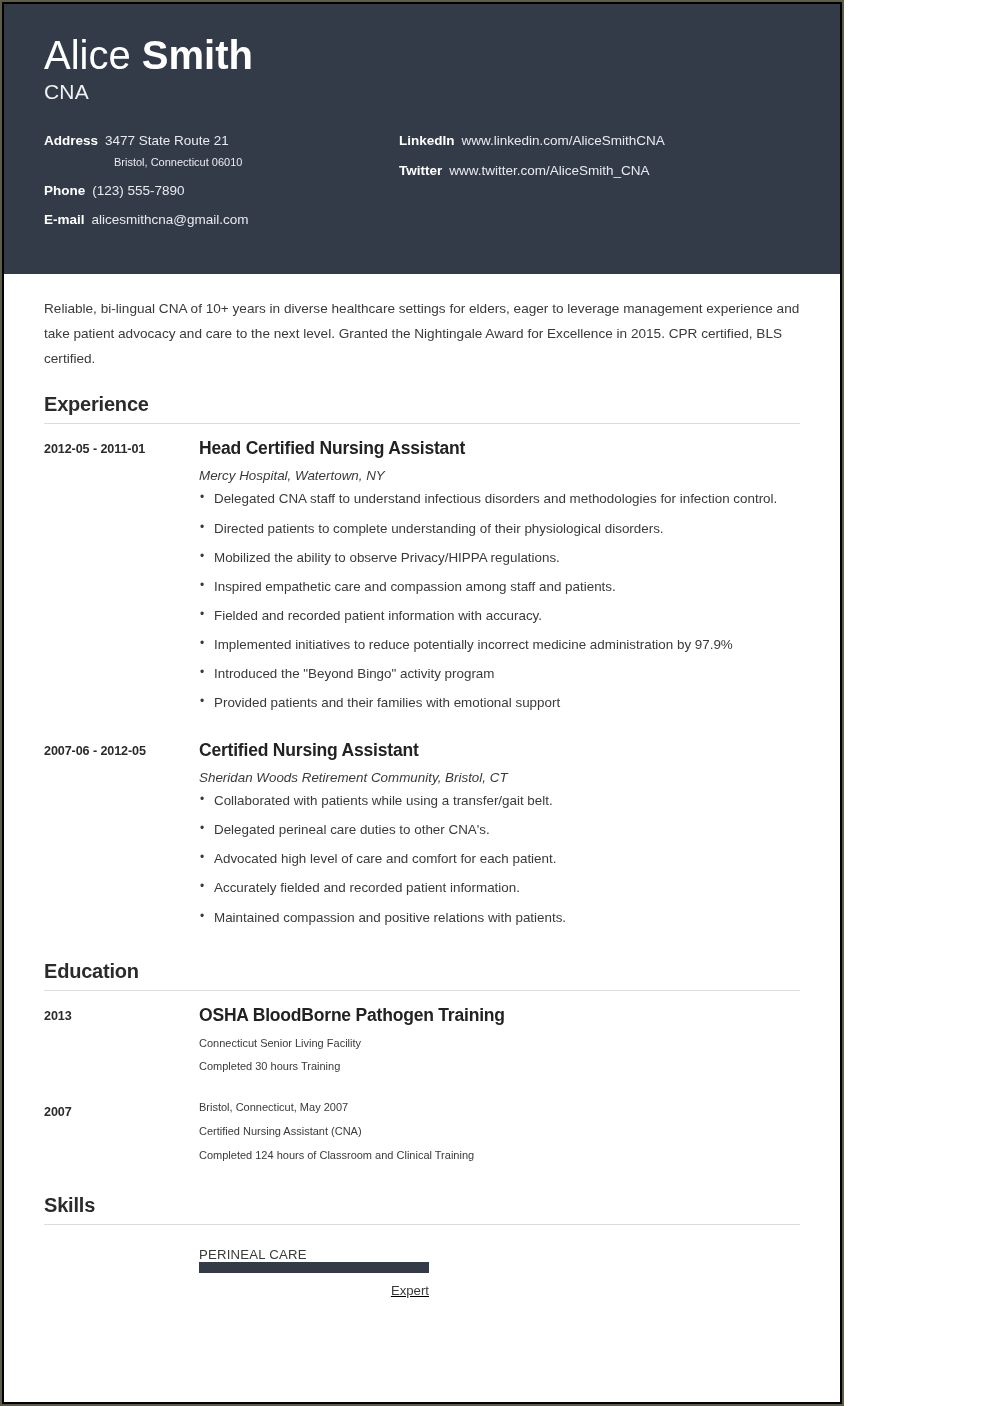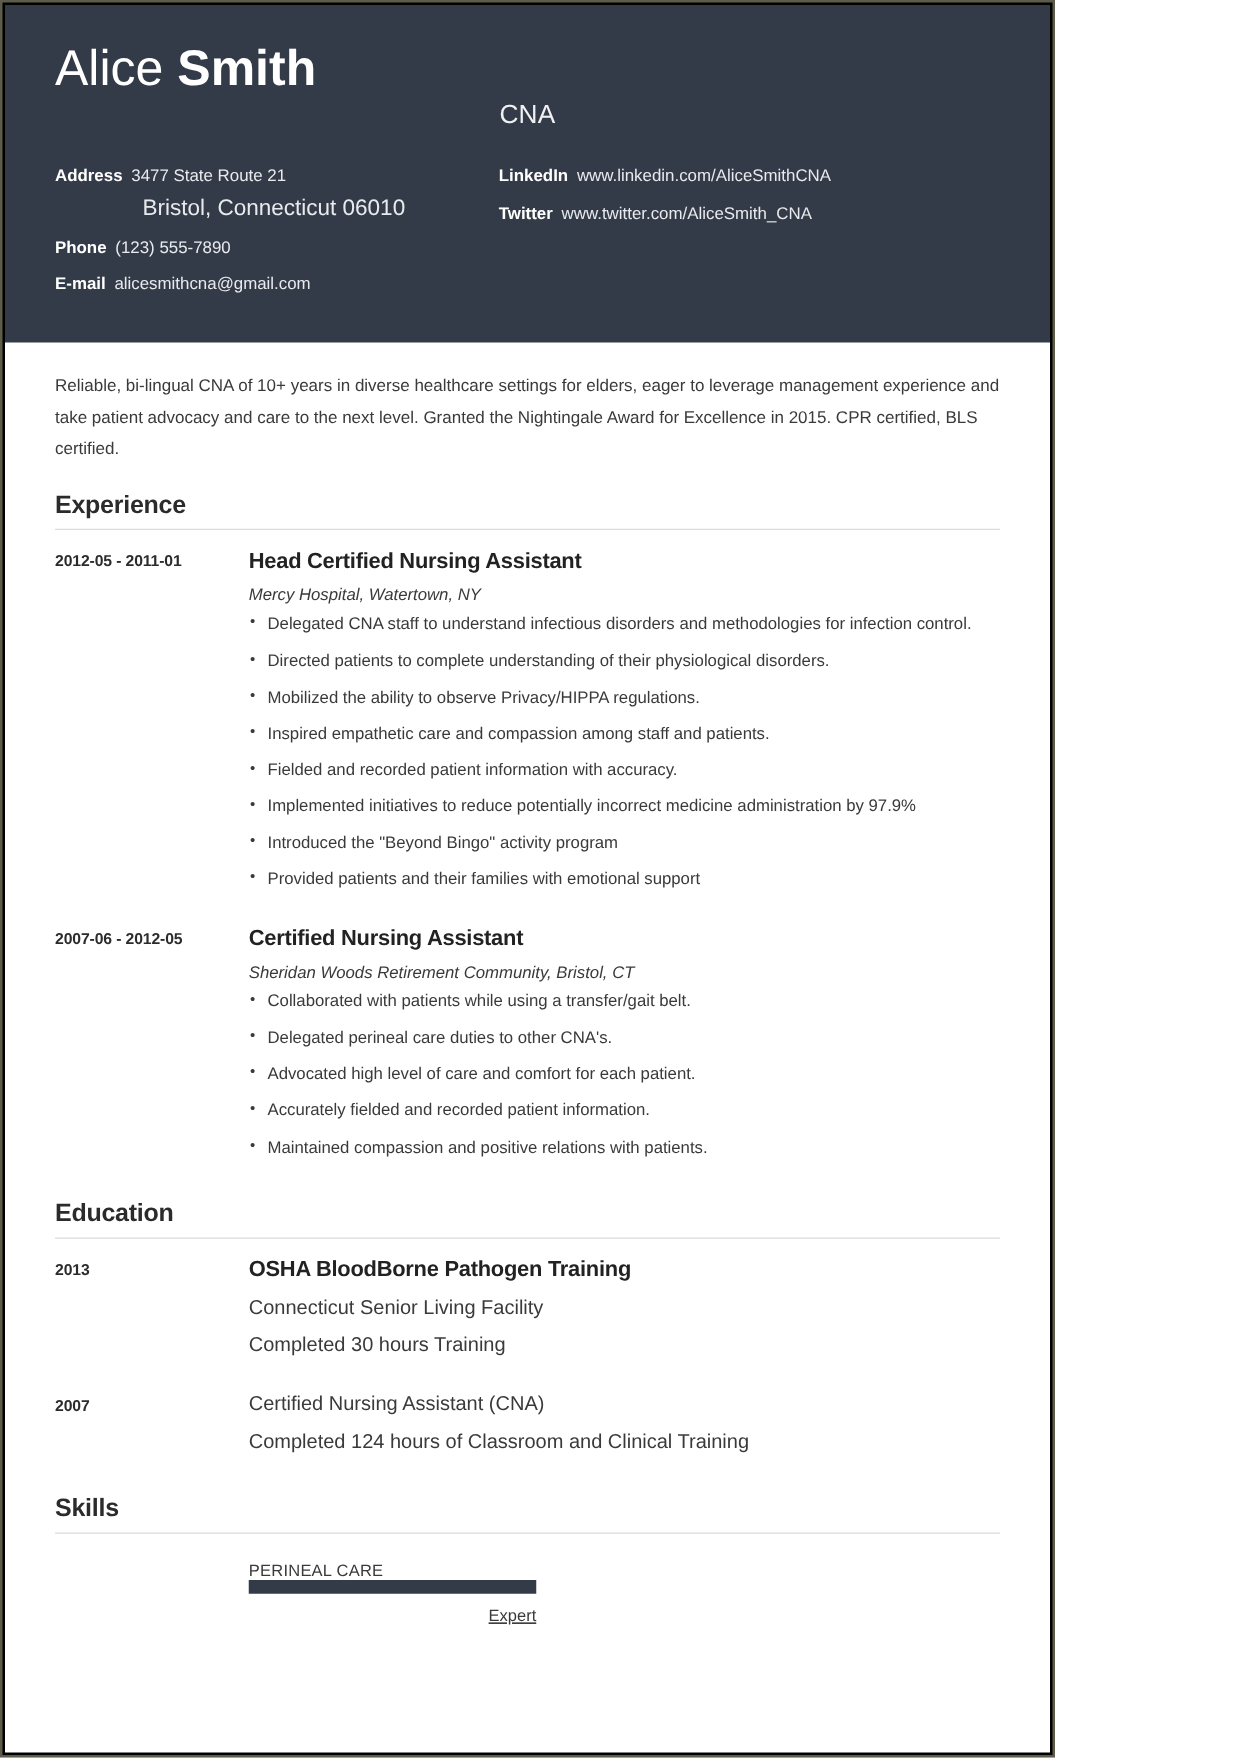--- a/index.html
+++ b/index.html
@@ -45,21 +45,20 @@
     margin: 0 0 2px 0;
     color: #ffffff;
   }
   .name .last { font-weight: 700; }
   .job-title {
     font-size: 21px;
     font-weight: 300;
     color: #f0f1f3;
     margin: 4px 0 0 0;
     letter-spacing: 0.2px;
-    text-align: center;
   }
   .contact-wrap {
     display: flex;
     margin-top: 30px;
     font-size: 13.5px;
     line-height: 1.0;
   }
   .contact-col-left { width: 355px; flex: 0 0 355px; }
   .contact-col-right { flex: 1 1 auto; }
   .contact-row {
@@ -76,21 +75,21 @@
   }
   .contact-value {
     font-weight: 400;
     color: #e8eaee;
     white-space: nowrap;
   }
   .contact-sub {
     margin-left: 70px;
     color: #e8eaee;
     margin-bottom: 16px;
-    font-size: 18px;
+    font-size: 11px;
   }
 
   
   .resume-body {
     padding: 0 40px 0 40px;
   }
   .summary {
     font-size: 13.6px;
     line-height: 1.85;
     color: #3a3a3a;
@@ -152,21 +151,21 @@
   }
   .bullets li:before {
     content: "\2022";
     position: absolute;
     left: 1px;
     top: -1px;
     color: #3a3a3a;
     font-size: 12px;
   }
   .edu-line {
-    font-size: 16px;
+    font-size: 11px;
     color: #3a3a3a;
     margin-bottom: 10px;
     line-height: 1.25;
   }
   .edu-title { margin-bottom: 11px; }
 
   
   .skills-list { margin-top: 2px; }
   .skill-row {
     display: flex;
@@ -303,20 +302,21 @@
           <div class="entry-main">
             <div class="entry-title edu-title">OSHA BloodBorne Pathogen Training</div>
             <div class="edu-line">Connecticut Senior Living Facility</div>
             <div class="edu-line">Completed 30 hours Training</div>
           </div>
         </div>
 
         <div class="entry">
           <div class="entry-date">2007</div>
           <div class="entry-main">
+            <div class="edu-line">Bristol, Connecticut, May 2007</div>
             <div class="edu-line">Certified Nursing Assistant (CNA)</div>
             <div class="edu-line">Completed 124 hours of Classroom and Clinical Training</div>
           </div>
         </div>
       </div>
 
       <div class="section">
         <div class="section-title">Skills</div>
         <div class="section-rule"></div>
 

